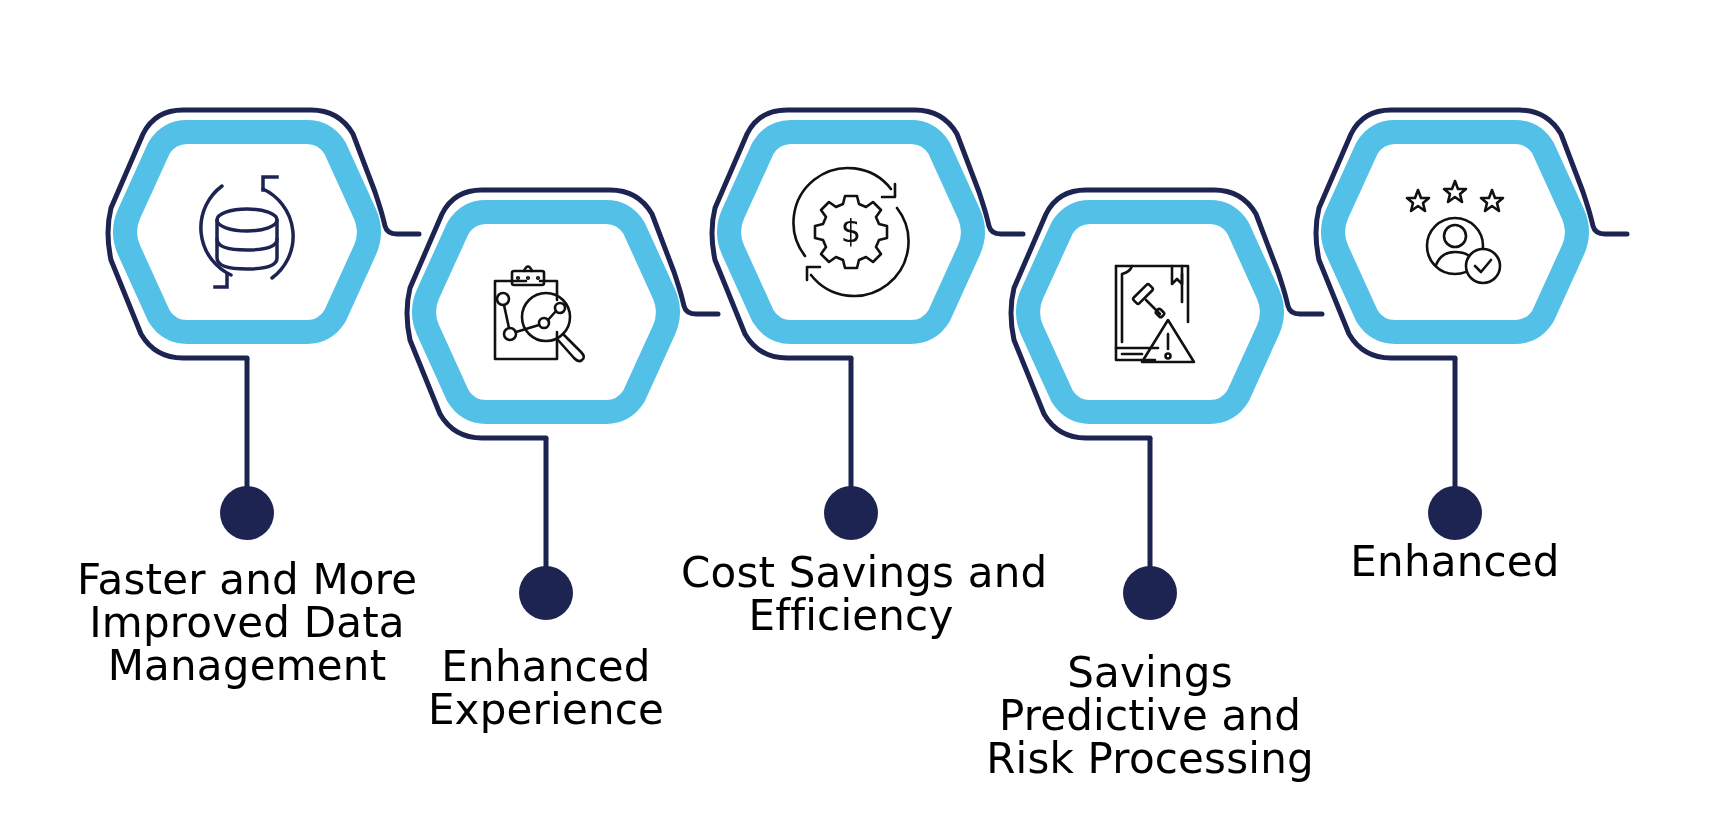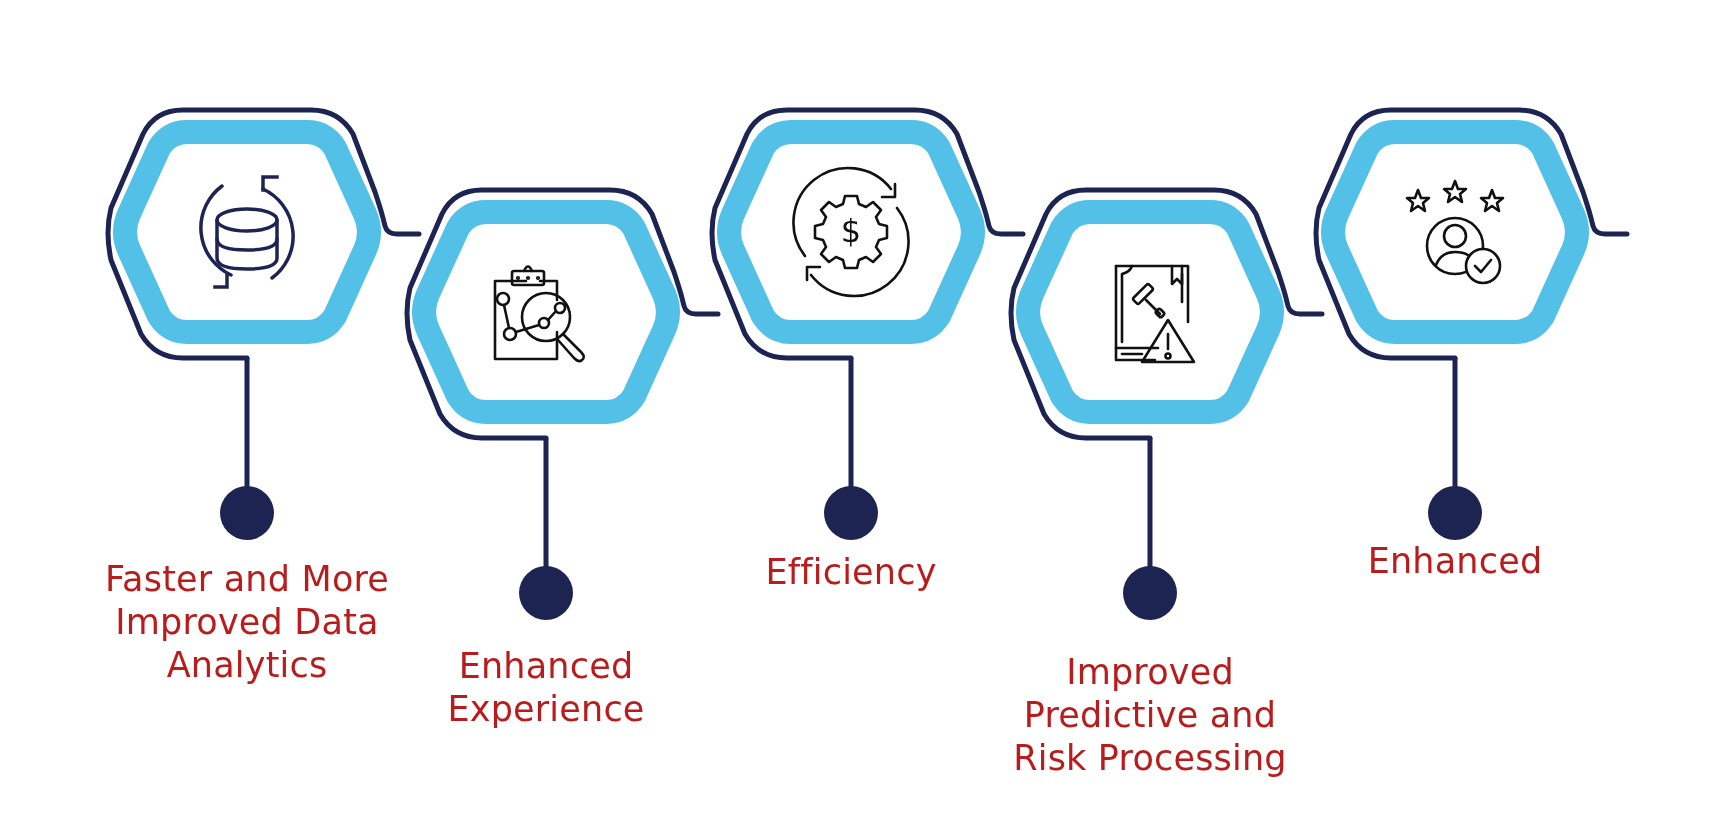--- a/index.html
+++ b/index.html
@@ -2,22 +2,22 @@
 <html><head>
 <meta charset="utf-8">
 <style>
   html, body { margin: 0; padding: 0; background: #ffffff; }
   body { width: 1726px; height: 825px; position: relative; overflow: hidden; font-family: "DejaVu Sans", "Liberation Sans", sans-serif; }
   #diagram { position: absolute; left: 0; top: 0; width: 1726px; height: 825px; }
   .label {
     position: absolute;
     width: 340px;
     text-align: center;
-    color: #b91c1c;
-    font-size: 35px;
+    color: #000000;
+    font-size: 42px;
     line-height: 43px;
     font-weight: 500;
     letter-spacing: 0.2px;
   }
   .label span { display: block; white-space: nowrap; }
 </style>
 </head>
 <body>
 
 <svg id="diagram" width="1726" height="825" viewBox="0 0 1726 825" xmlns="http://www.w3.org/2000/svg">
@@ -129,33 +129,34 @@
       <path d="M -19,33 Q -14,20 0,20 Q 8,20 13,23"></path>
       <circle cx="28" cy="34" r="17" fill="#ffffff"></circle>
       <path d="M 20,34 L 26,40 L 36,28"></path>
     </g>
   </g>
 </svg>
 
 <div class="label" style="left:77px; top:558px;">
   <span>Faster and More</span>
   <span>Improved Data</span>
-  <span>Analytics</span>
+  <span>Management</span>
 </div>
 
 <div class="label" style="left:376px; top:645px;">
   <span>Enhanced</span>
   <span>Experience</span>
 </div>
 
 <div class="label" style="left:681px; top:551px;">
+  <span>Cost Savings and</span>
   <span>Efficiency</span>
 </div>
 
 <div class="label" style="left:980px; top:651px;">
-  <span>Improved</span>
+  <span>Savings</span>
   <span>Predictive and</span>
   <span>Risk Processing</span>
 </div>
 
 <div class="label" style="left:1285px; top:540px;">
   <span>Enhanced</span>
 </div>
 
 </body></html>

